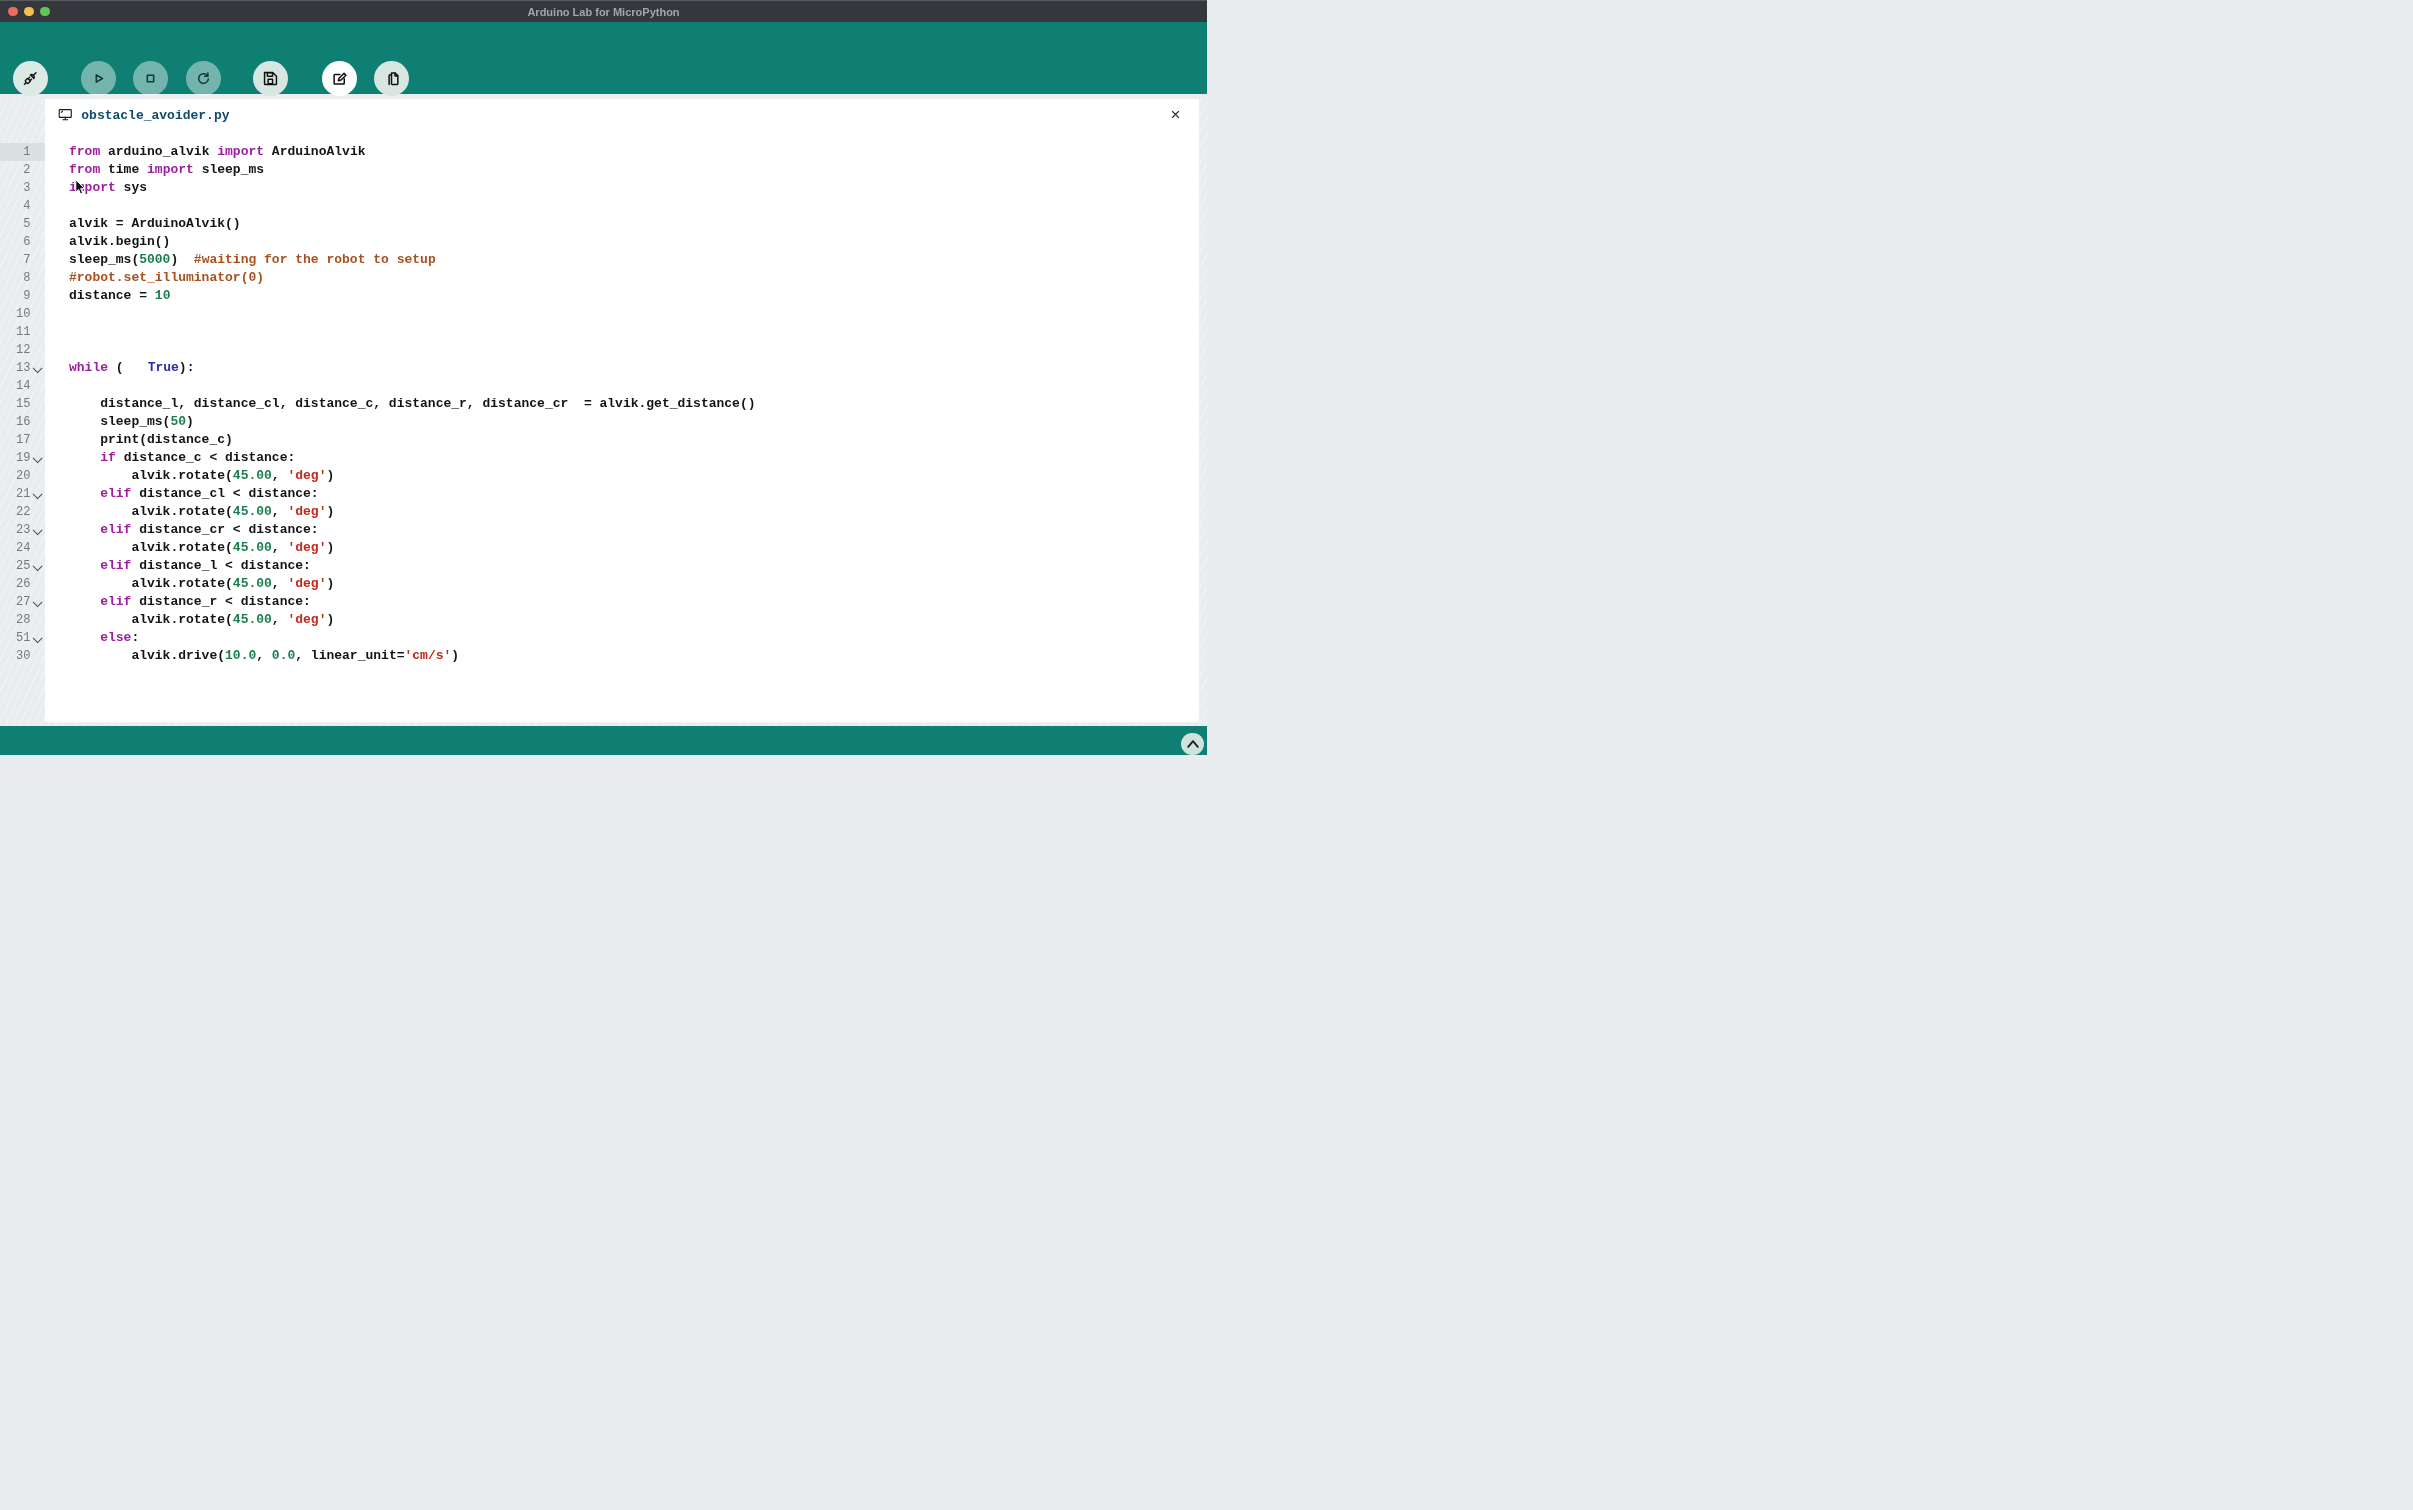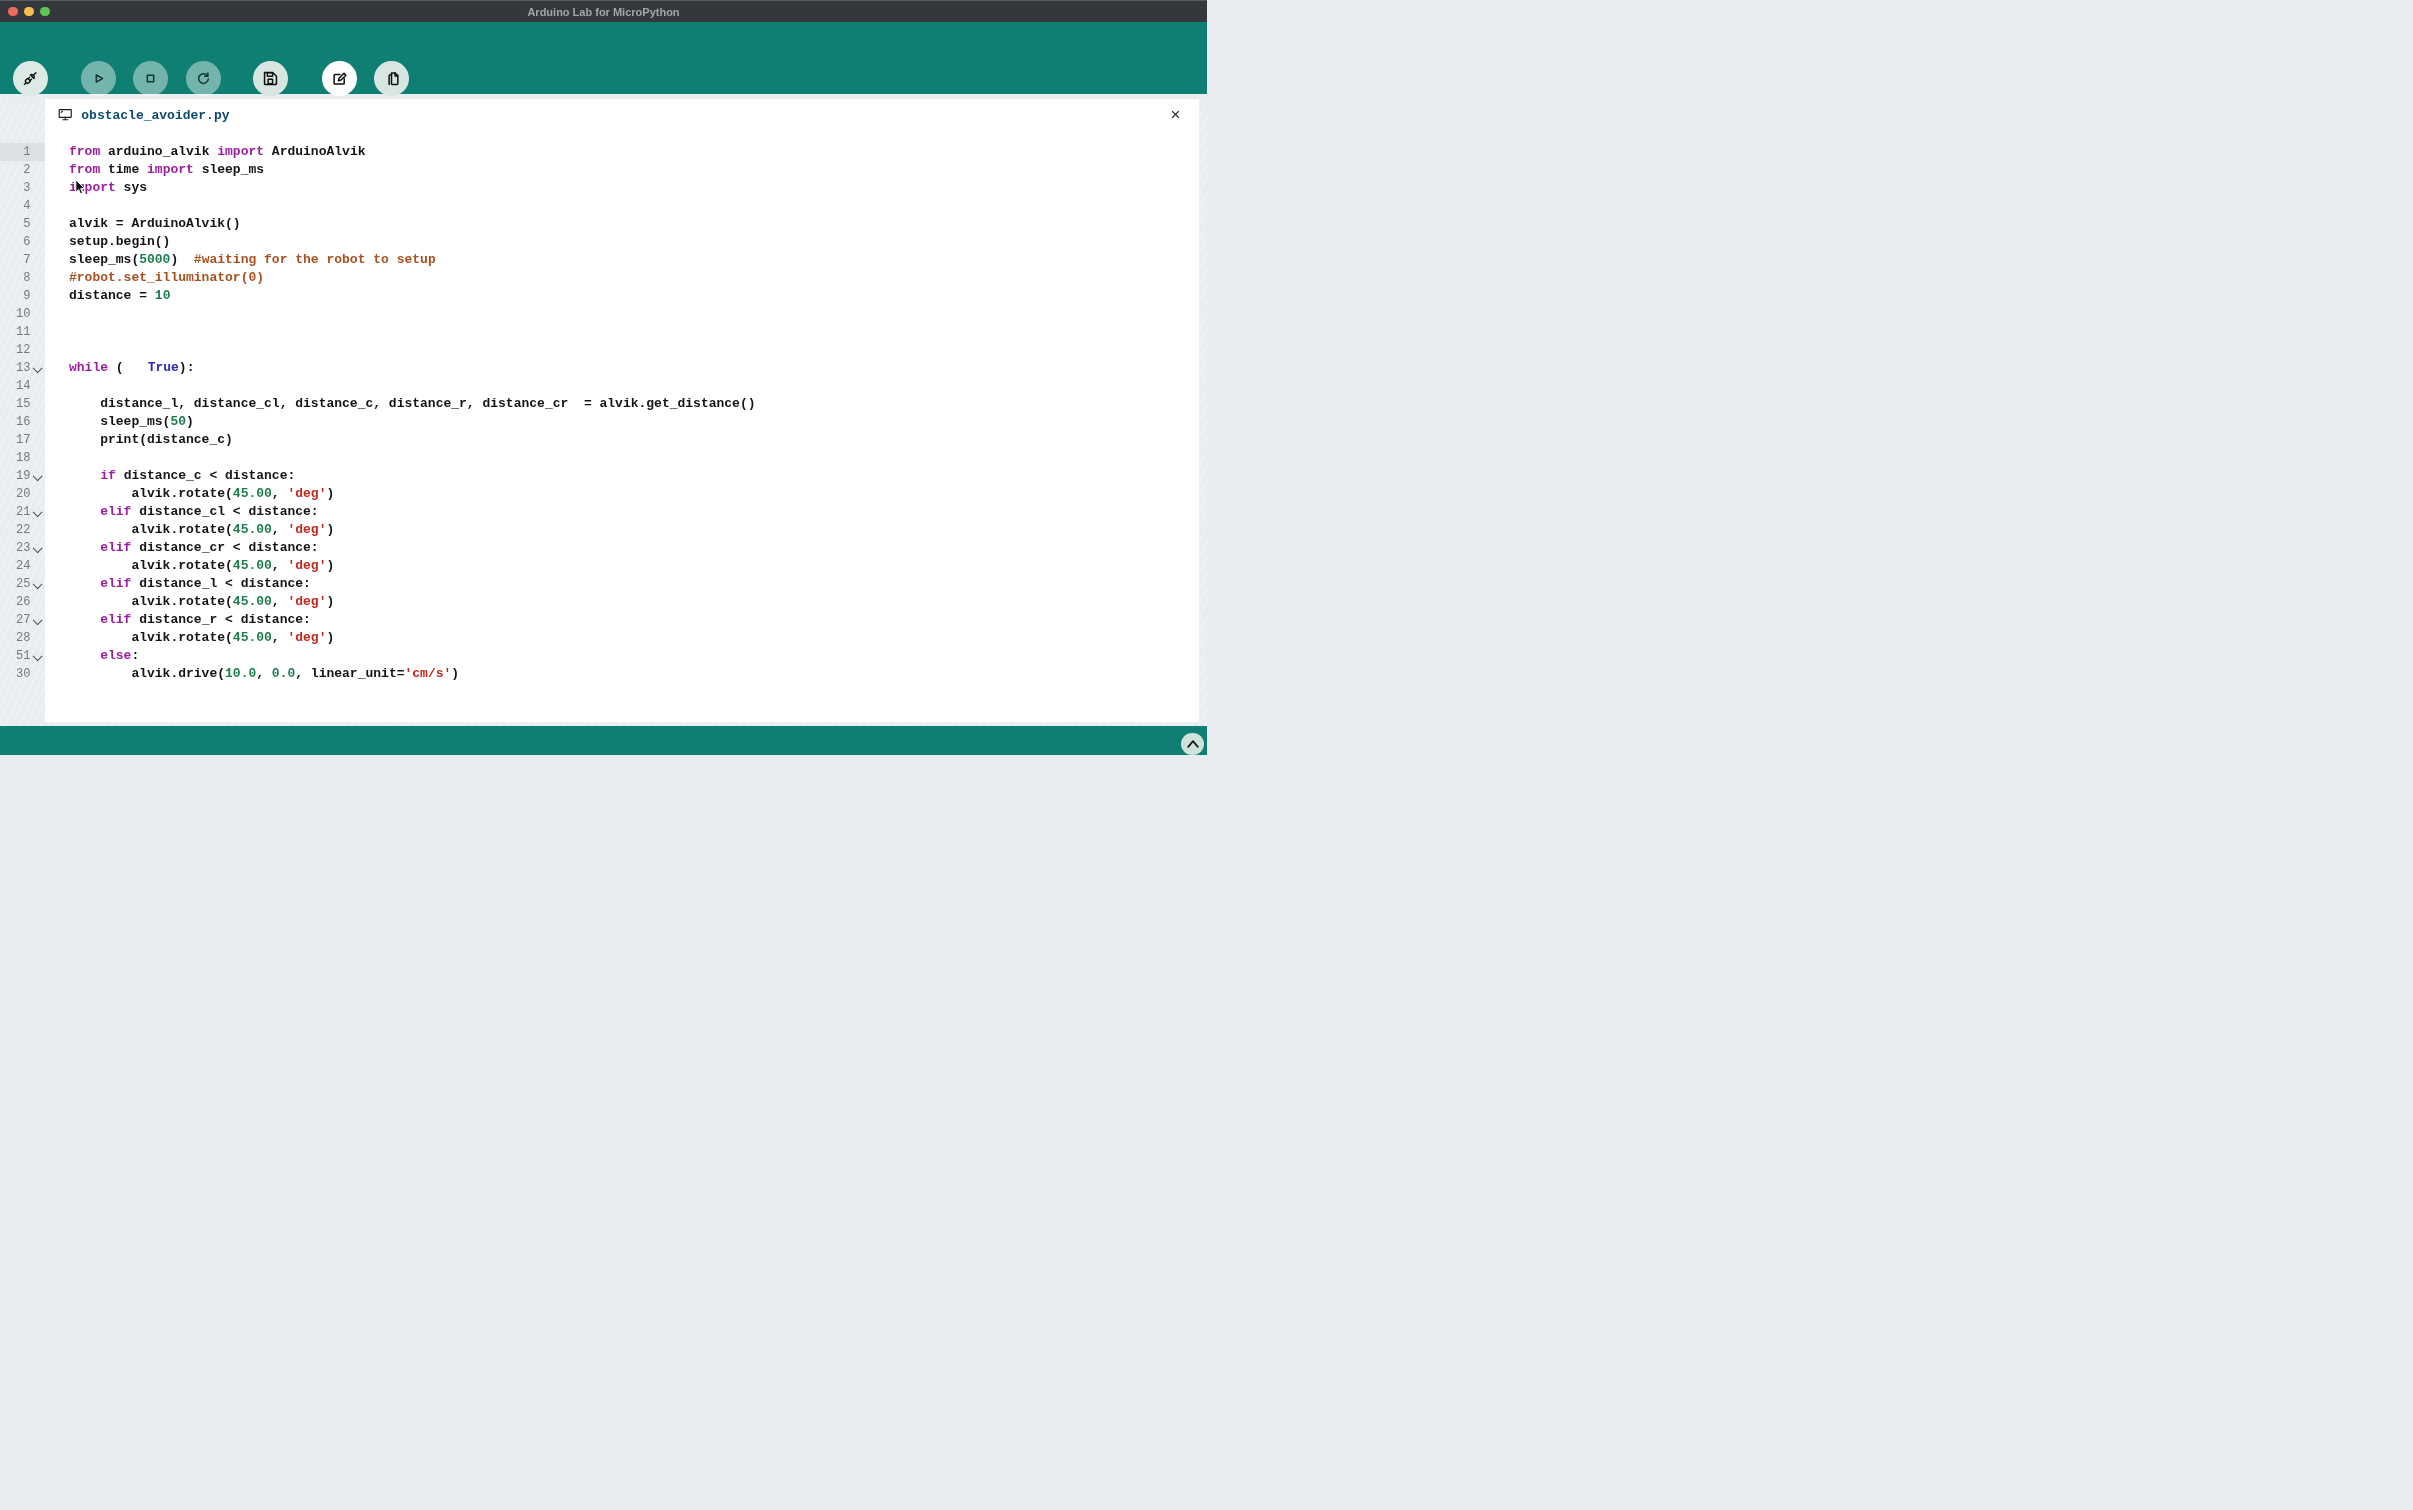--- a/index.html
+++ b/index.html
@@ -215,21 +215,21 @@
               <span class="lnum">5</span>
               <span class="foldslot"></span>
             </div>
             <div class="src"><span class="tok-pl">alvik = ArduinoAlvik()</span></div>
           </div>
           <div class="line">
             <div class="gut">
               <span class="lnum">6</span>
               <span class="foldslot"></span>
             </div>
-            <div class="src"><span class="tok-pl">setup.begin()</span></div>
+            <div class="src"><span class="tok-pl">alvik.begin()</span></div>
           </div>
           <div class="line">
             <div class="gut">
               <span class="lnum">7</span>
               <span class="foldslot"></span>
             </div>
             <div class="src"><span class="tok-pl">sleep_ms(</span><span class="tok-num">5000</span><span class="tok-pl">)  </span><span class="tok-cm">#waiting for the robot to setup</span></div>
           </div>
           <div class="line">
             <div class="gut">
@@ -293,27 +293,20 @@
               <span class="foldslot"></span>
             </div>
             <div class="src"><span class="tok-pl">    sleep_ms(</span><span class="tok-num">50</span><span class="tok-pl">)</span></div>
           </div>
           <div class="line">
             <div class="gut">
               <span class="lnum">17</span>
               <span class="foldslot"></span>
             </div>
             <div class="src"><span class="tok-pl">    print(distance_c)</span></div>
-          </div>
-          <div class="line">
-            <div class="gut">
-              <span class="lnum">18</span>
-              <span class="foldslot"></span>
-            </div>
-            <div class="src"></div>
           </div>
           <div class="line">
             <div class="gut">
               <span class="lnum">19</span>
               <span class="foldslot fold"></span>
             </div>
             <div class="src"><span class="tok-pl">    </span><span class="tok-kw">if</span><span class="tok-pl"> distance_c &lt; distance:</span></div>
           </div>
           <div class="line">
             <div class="gut">

